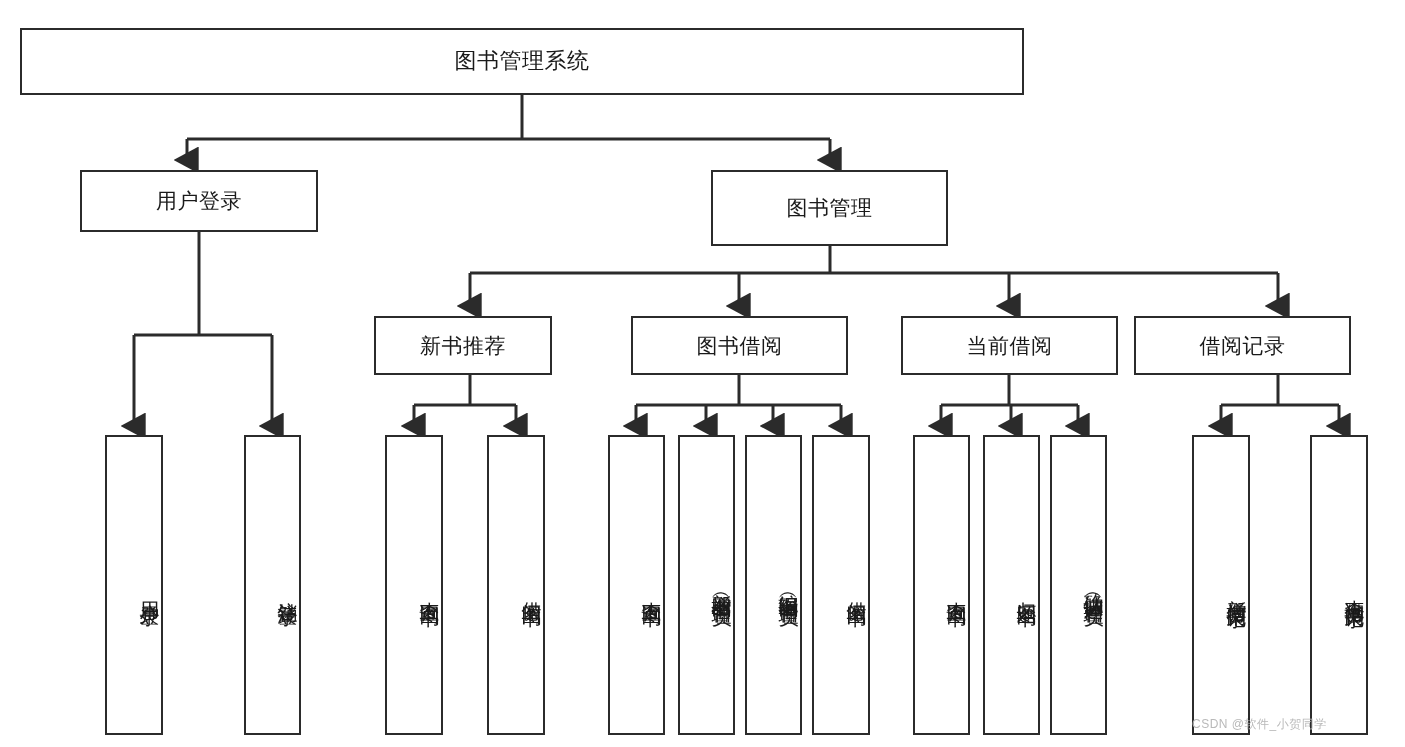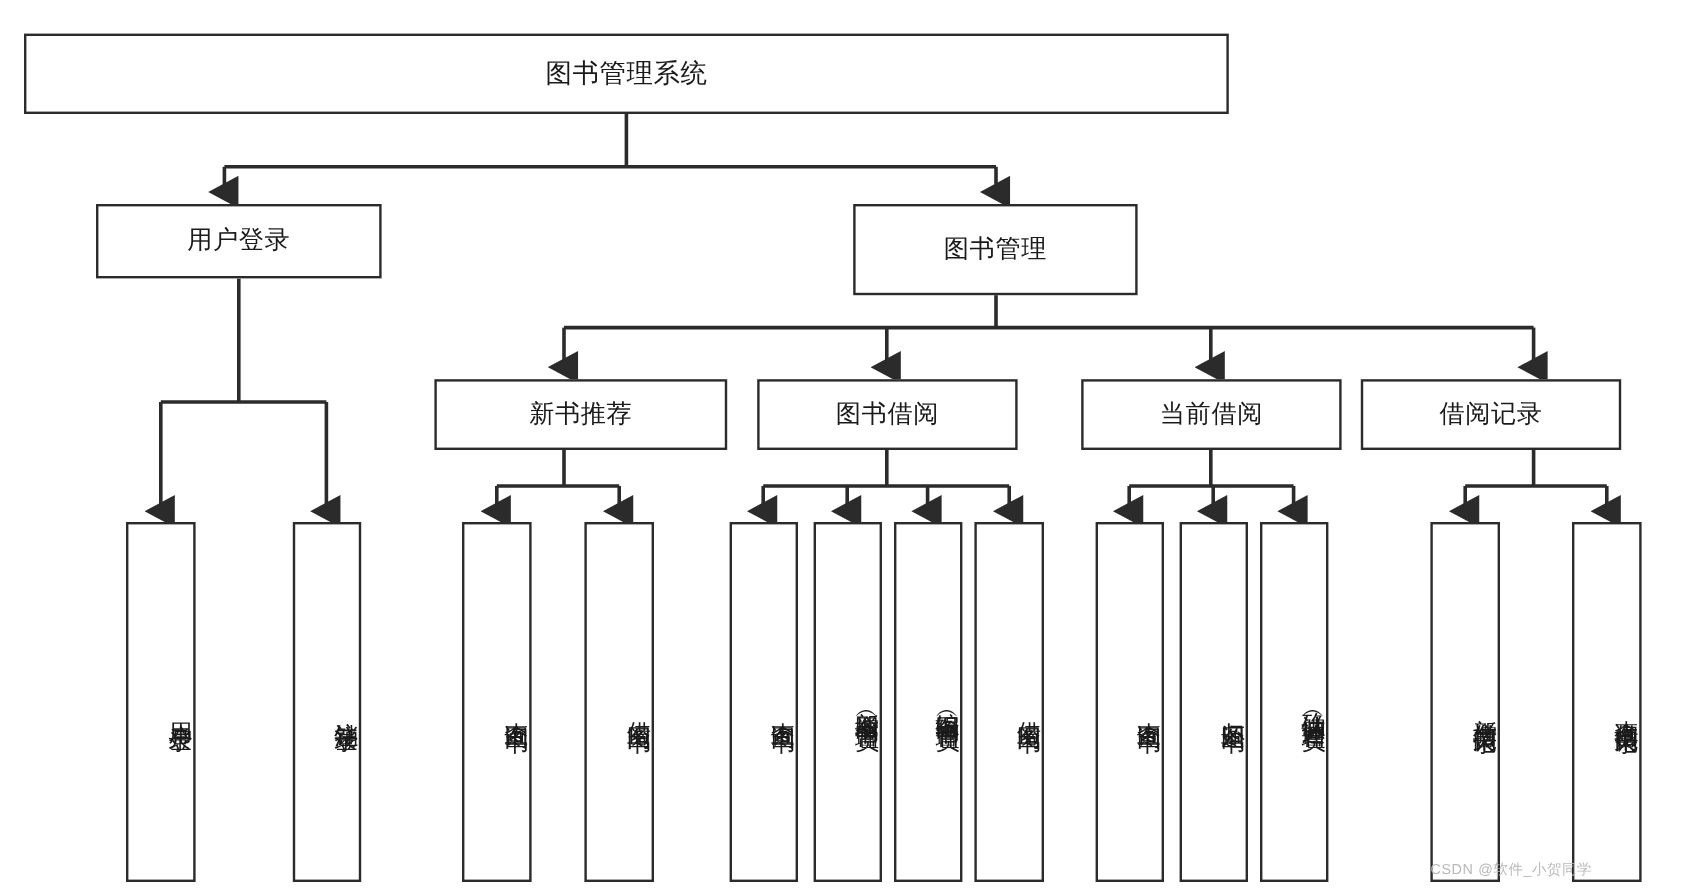--- a/index.html
+++ b/index.html
@@ -127,21 +127,21 @@
     <span>图书管理系统</span>
   </div>
 
   <div class="node node-h" style="left:80px; top:170px; width:238px; height:62px;">
     <span>用户登录</span>
   </div>
   <div class="node node-h" style="left:711px; top:170px; width:237px; height:76px;">
     <span>图书管理</span>
   </div>
 
-  <div class="node node-h" style="left:362px; top:316px; width:244px; height:59px;">
+  <div class="node node-h" style="left:374px; top:316px; width:178px; height:59px;">
     <span>新书推荐</span>
   </div>
   <div class="node node-h" style="left:901px; top:316px; width:217px; height:59px;">
     <span>当前借阅</span>
   </div>
   <div class="node node-h" style="left:631px; top:316px; width:217px; height:59px;">
     <span>图书借阅</span>
   </div>
   <div class="node node-h" style="left:1134px; top:316px; width:217px; height:59px;">
     <span>借阅记录</span>

